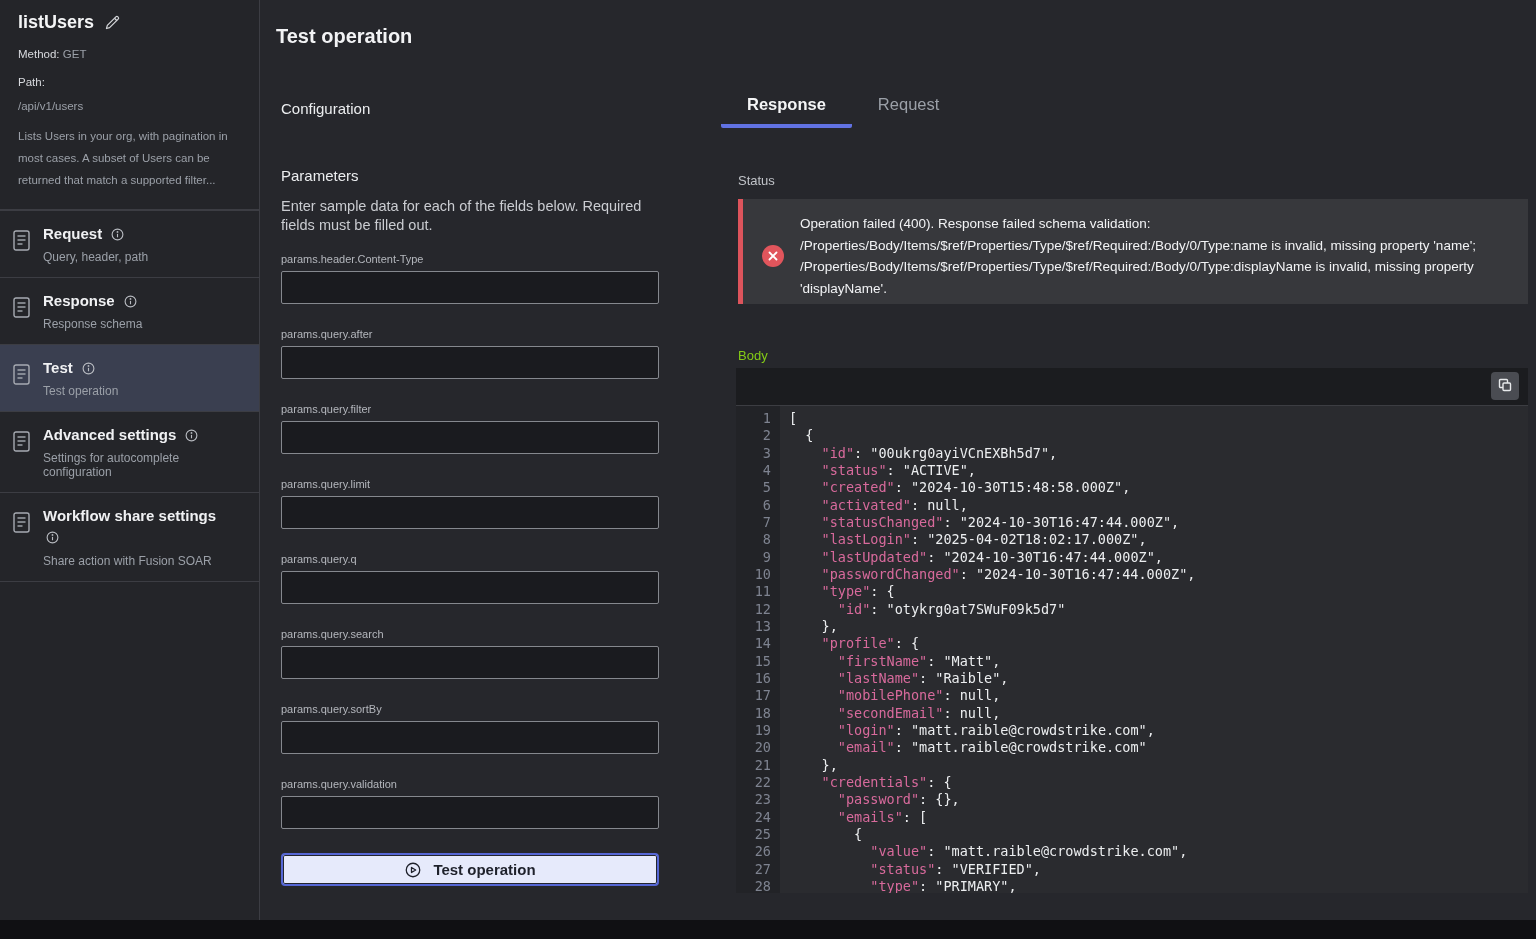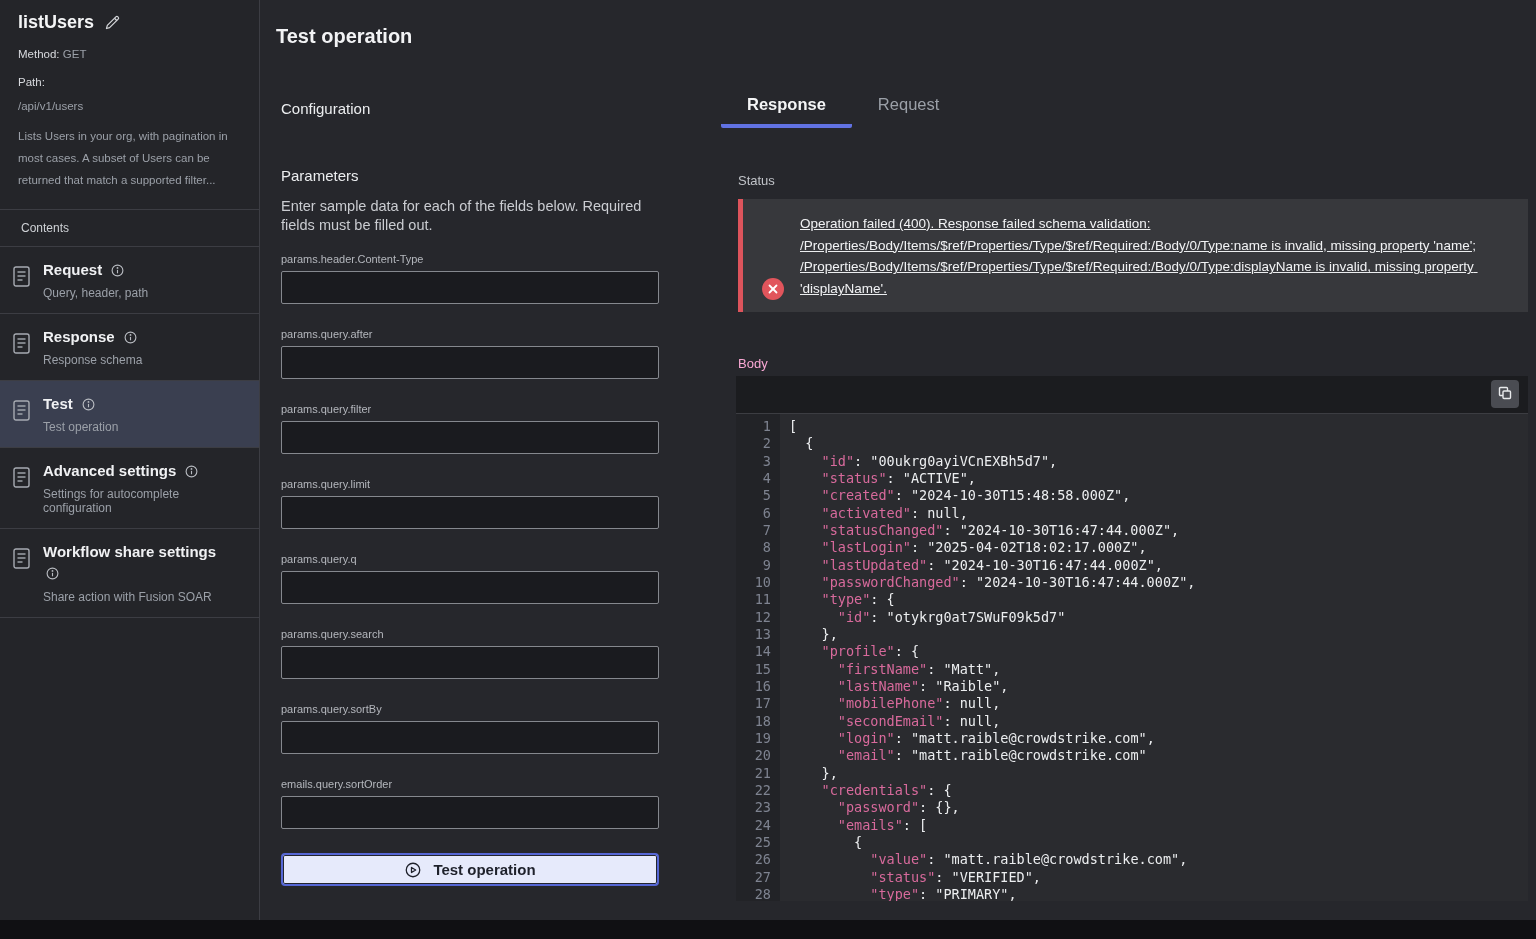--- a/index.html
+++ b/index.html
@@ -66,26 +66,26 @@
   .test-btn-label{font-size:15px;font-weight:700;color:#1e212b;}
   .play-icon{width:18px;height:18px;color:#1e212b;display:inline-flex;}
   .play-icon svg{width:18px;height:18px;}
 
   
   .results{flex:1;padding:0 8px 0 0;}
   .tabs{display:flex;margin:95px 0 0 2px;}
   .tab{padding:0 26px 10px 26px;font-size:16.5px;color:var(--muted);cursor:pointer;border-bottom:4px solid transparent;border-radius:0 0 2px 2px;}
   .tab.active{color:#f4f5f6;font-weight:700;border-bottom-color:var(--accent);}
   .status-heading{margin:45px 0 0 19px;font-size:13px;color:#c0c3c8;}
-  .error-banner{margin:11px 0 0 19px;background:#37383c;border-left:5px solid var(--error);display:flex;align-items:flex-end;padding:14px 20px 12px 0;text-decoration:underline;}
+  .error-banner{margin:11px 0 0 19px;background:#37383c;border-left:5px solid var(--error);display:flex;align-items:center;padding:14px 20px 4px 0;}
   .error-icon{width:22px;height:22px;border-radius:50%;background:#e1555c;margin:0 16px 0 19px;flex:0 0 auto;display:flex;align-items:center;justify-content:center;}
   .error-icon svg{width:10px;height:10px;color:#fff;}
   .error-msg{font-size:13.5px;line-height:21.7px;color:#f2f3f5;width:700px;}
   .error-msg div{white-space:pre-wrap;}
-  .body-heading{margin:44px 0 0 19px;font-size:13px;color:#f9a8d4;}
+  .body-heading{margin:44px 0 0 19px;font-size:13px;color:#84cc16;}
   .code-panel{margin:5px 0 0 17px;height:525px;display:flex;flex-direction:column;}
   .code-toolbar{height:38px;background:#1b1c1f;border-bottom:1px solid #3c3d42;display:flex;align-items:center;justify-content:flex-end;padding-right:9px;}
   .copy-btn{width:28px;height:28px;border-radius:4px;background:#4a4c52;border:none;color:#e8eaec;cursor:pointer;display:flex;align-items:center;justify-content:center;}
   .copy-btn svg{width:16px;height:16px;}
   .code-area{flex:1;display:flex;overflow:hidden;background:#2a2b2f;font-family:"DejaVu Sans Mono","Liberation Mono",monospace;font-size:13.5px;line-height:17.35px;}
   .gutter{width:44px;background:#222327;color:#7e8390;text-align:right;padding:4px 9px 0 0;flex:0 0 auto;}
   .code-lines{padding:4px 0 0 9px;white-space:pre;color:#eceef0;overflow:hidden;}
   .code-lines .k{color:var(--code-key);}
   .bottom-strip{height:19px;background:#101013;}
 </style>
@@ -107,21 +107,20 @@
       </div>
       <div class="sb-line">
         <span>Method:</span>
         <span class="val">GET</span>
       </div>
       <div class="sb-path-label">Path:</div>
       <div class="sb-path-val">/api/v1/users</div>
       <div class="sb-desc">Lists Users in your org, with pagination in most cases. A subset of Users can be returned that match a supported filter...</div>
     </div>
     <div class="divider"></div>
-    <div class="sb-contents">Contents</div>
     <nav>
         <div class="nav-item">
           <span class="doc-icon"><svg viewBox="0 0 17 21" fill="none" stroke="currentColor" stroke-width="1.4">
               <rect x="1" y="1" width="15" height="19" rx="2"></rect>
               <line x1="4.5" y1="6" x2="12.5" y2="6"></line>
               <line x1="4.5" y1="10" x2="12.5" y2="10"></line>
               <line x1="4.5" y1="14" x2="9.5" y2="14"></line>
             </svg></span>
           <div class="nav-txt">
             <div class="nav-title-row">
@@ -232,21 +231,21 @@
       <div class="sec-heading params-heading">Parameters</div>
       <p class="params-desc">Enter sample data for each of the fields below. Required fields must be filled out.</p>
       <div class="fields">
           <div class="field"><label class="field-label">params.header.Content-Type</label><input class="field-input" type="text" style=""></div>
           <div class="field"><label class="field-label">params.query.after</label><input class="field-input" type="text" style=""></div>
           <div class="field"><label class="field-label">params.query.filter</label><input class="field-input" type="text" style=""></div>
           <div class="field"><label class="field-label">params.query.limit</label><input class="field-input" type="text" style=""></div>
           <div class="field"><label class="field-label">params.query.q</label><input class="field-input" type="text" style=""></div>
           <div class="field"><label class="field-label">params.query.search</label><input class="field-input" type="text" style=""></div>
           <div class="field"><label class="field-label">params.query.sortBy</label><input class="field-input" type="text" style=""></div>
-          <div class="field"><label class="field-label">emails.query.sortOrder</label><input class="field-input" type="text" style=""></div>
+          <div class="field"><label class="field-label">params.query.validation</label><input class="field-input" type="text" style=""></div>
         </div>
 
       <button class="test-btn">
         <span class="play-icon">
           <svg viewBox="0 0 24 24" fill="none" stroke="currentColor" stroke-width="1.7" stroke-linejoin="round">
               <circle cx="12" cy="12" r="9"></circle>
               <path d="M10 8.6v6.8l5.6-3.4z"></path>
             </svg>
         </span>
         <span class="test-btn-label">Test operation</span>

